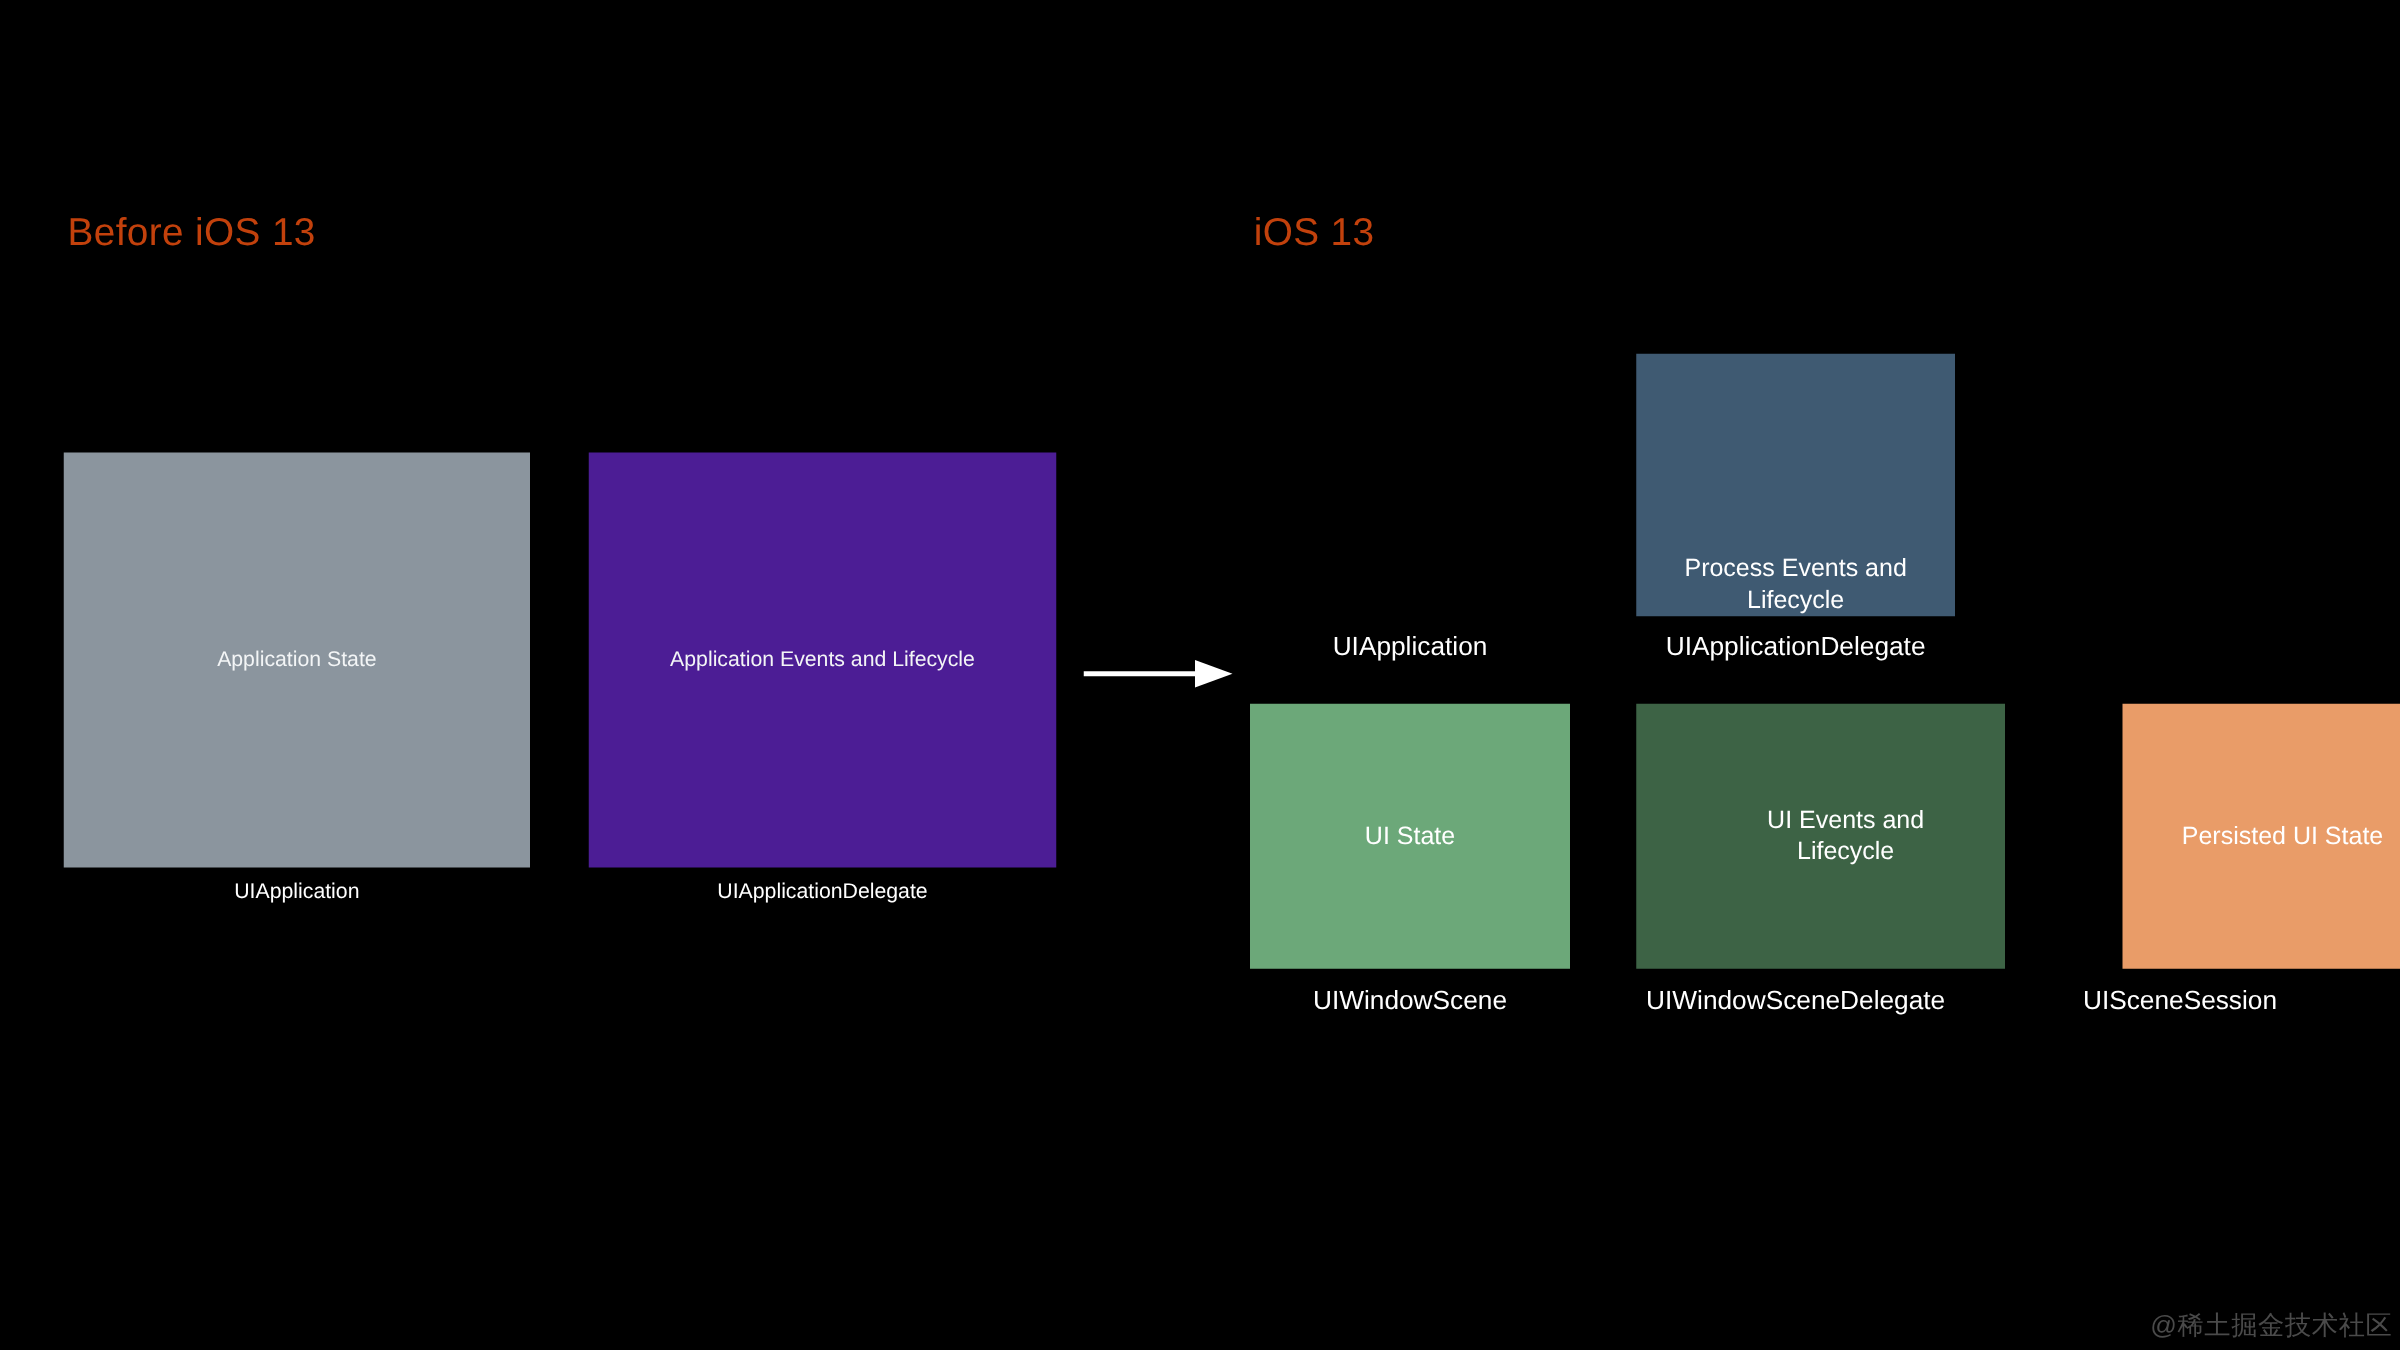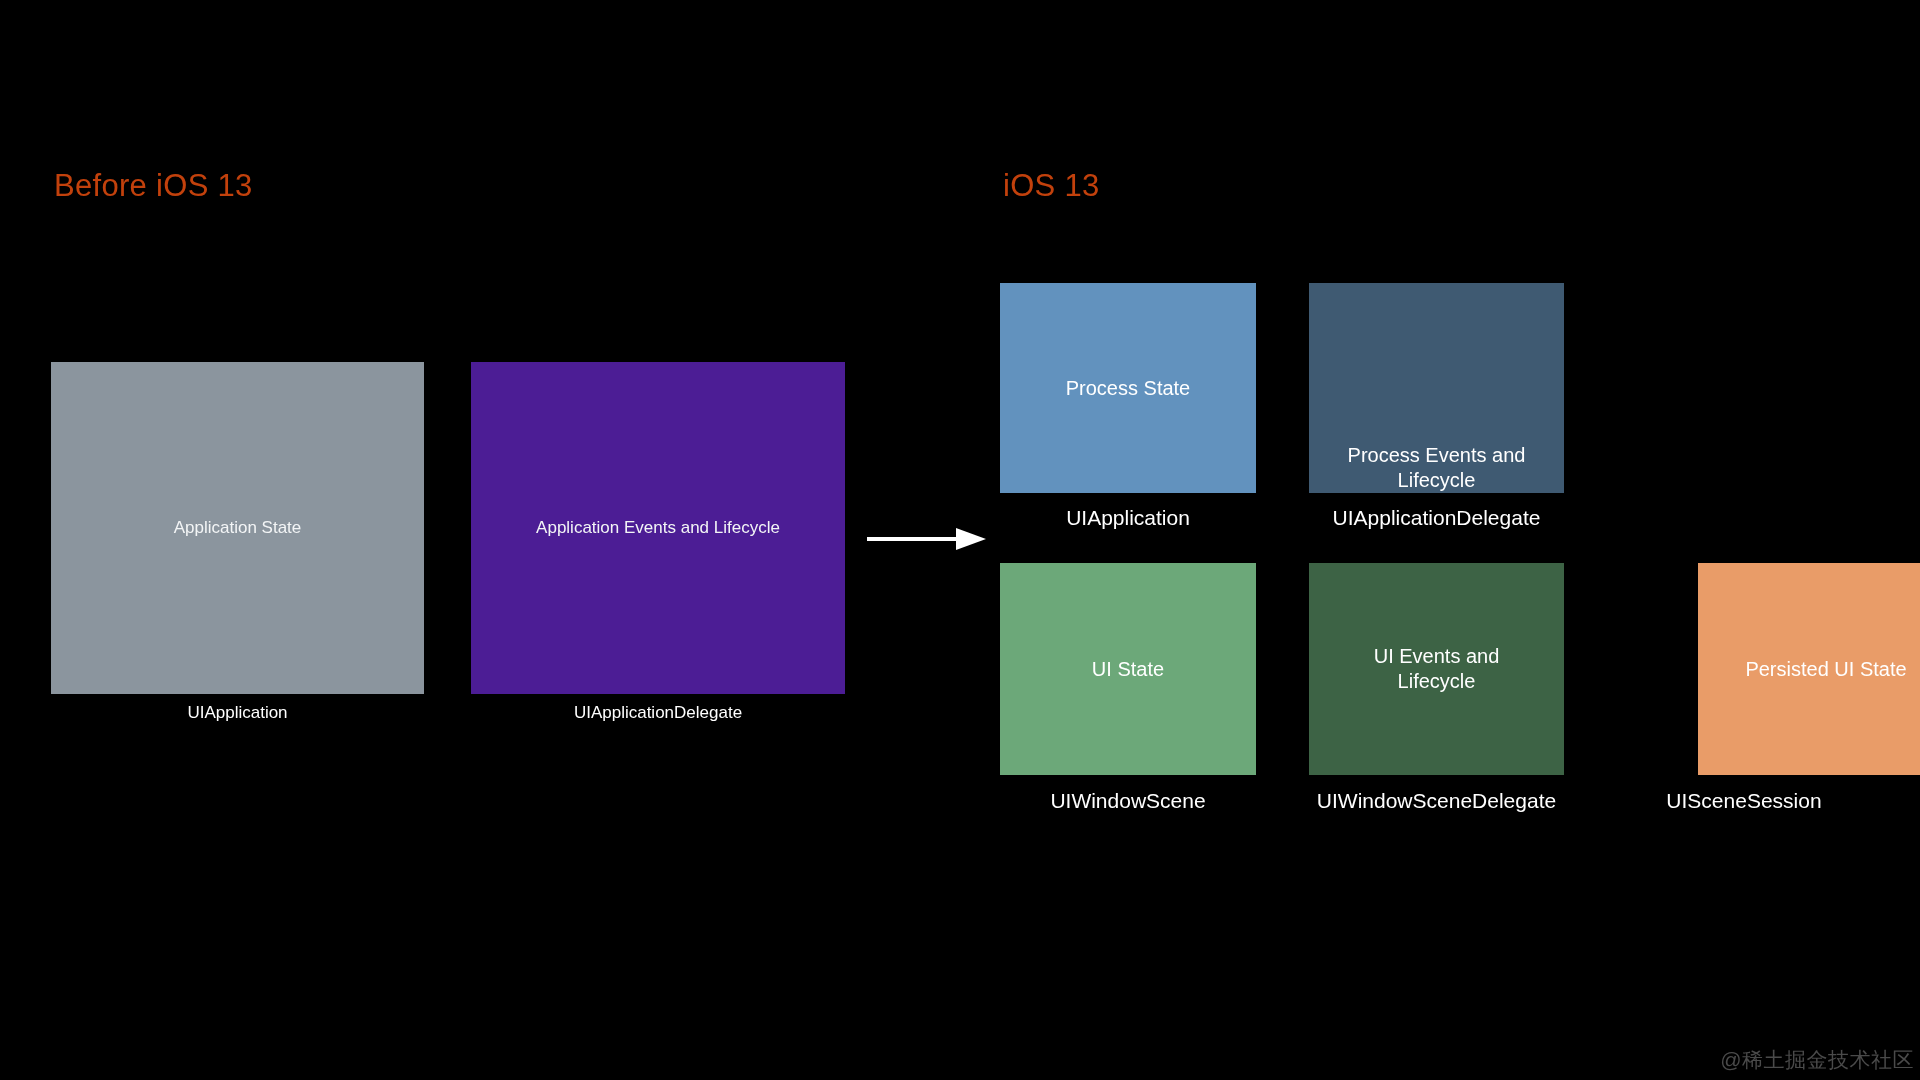--- a/index.html
+++ b/index.html
@@ -43,21 +43,21 @@
   .box-old-1 { left: 51px;  top: 362px; width: 373px; height: 332px; }
   .box-old-2 { left: 471px; top: 362px; width: 374px; height: 332px; }
   .box-old .box-text { font-size: 17px; color: #F3F5F6; font-weight: 400; }
 
   
   .box-new { }
   .box-new .box-text { font-size: 20px; font-weight: 400; }
   .box-r1c1 { left: 1000px; top: 283px; width: 256px; height: 210px; }
   .box-r1c2 { left: 1309px; top: 283px; width: 255px; height: 210px; align-items: flex-end; }
   .box-r2c1 { left: 1000px; top: 563px; width: 256px; height: 212px; }
-  .box-r2c2 { left: 1309px; top: 563px; width: 255px; height: 212px; }
+  .box-r2c2 { left: 1309px; top: 563px; width: 255px; height: 212px; padding-left: 40px; }
   .box-r2c3 { left: 1698px; top: 563px; width: 256px; height: 212px; }
 
   .caption {
     position: absolute;
     color: #ffffff;
     text-align: center;
     white-space: nowrap;
   }
   .caption-old { font-size: 17px; font-weight: 400; }
   .caption-new { font-size: 21px; font-weight: 500; }
@@ -102,23 +102,20 @@
     <span class="box-text">Application Events and Lifecycle</span>
   </div>
   <div class="caption caption-old cap-old-1">UIApplication</div>
   <div class="caption caption-old cap-old-2">UIApplicationDelegate</div>
 
   <svg class="arrow-svg" viewBox="0 0 130 40">
     <line x1="7" y1="20" x2="98" y2="20" stroke="#FFFFFF" stroke-width="4"></line>
     <polygon points="96,9 126,20 96,31" fill="#FFFFFF"></polygon>
   </svg>
 
-  <div class="box box-new box-r1c1" style="background-color: rgb(98, 146, 190);">
-    <span class="box-text">Process State</span>
-  </div>
   <div class="box box-new box-r1c2" style="background-color: rgb(63, 90, 114);">
     <span class="box-text">Process Events and Lifecycle</span>
   </div>
   <div class="caption caption-new cap-r1c1">UIApplication</div>
   <div class="caption caption-new cap-r1c2">UIApplicationDelegate</div>
 
   <div class="box box-new box-r2c1" style="background-color: rgb(108, 168, 121); text-align: right;">
     <span class="box-text">UI State</span>
   </div>
   <div class="box box-new box-r2c2" style="background-color: rgb(61, 99, 69);">

